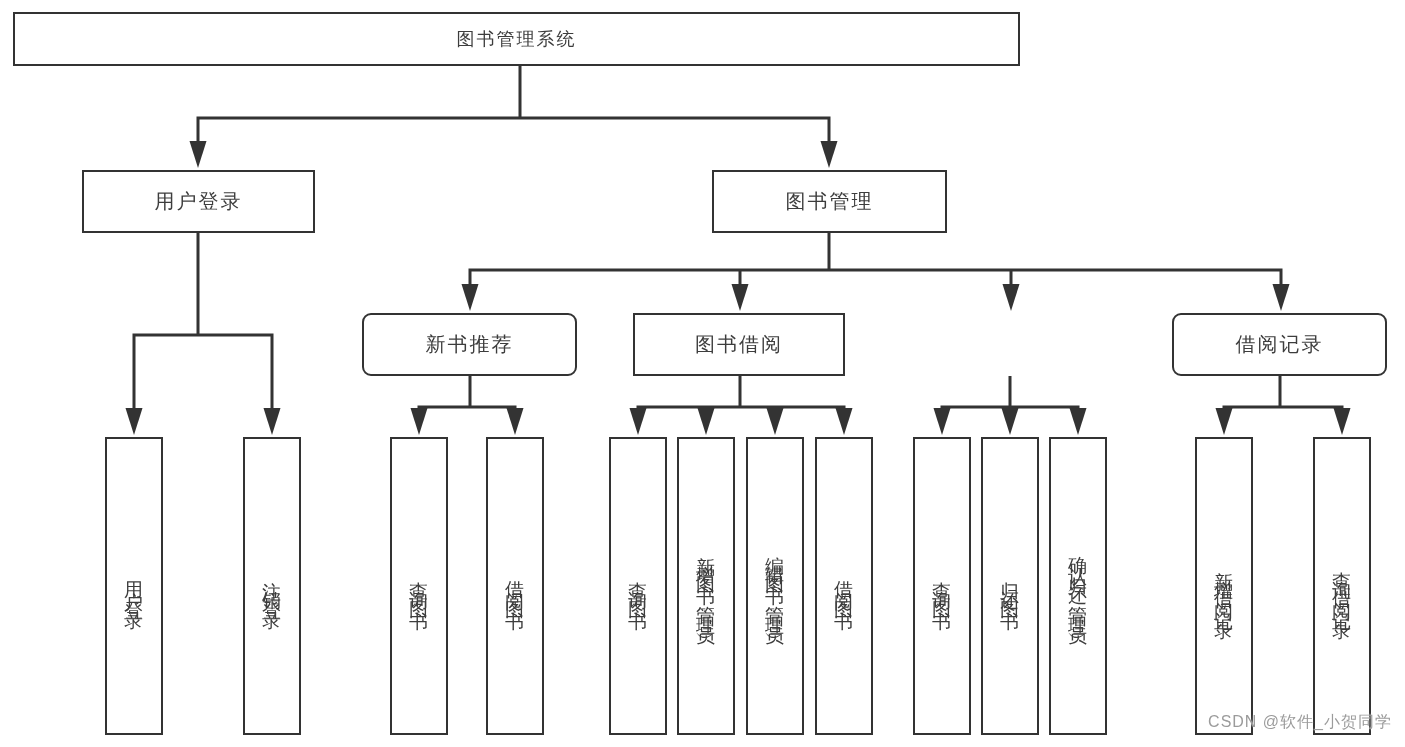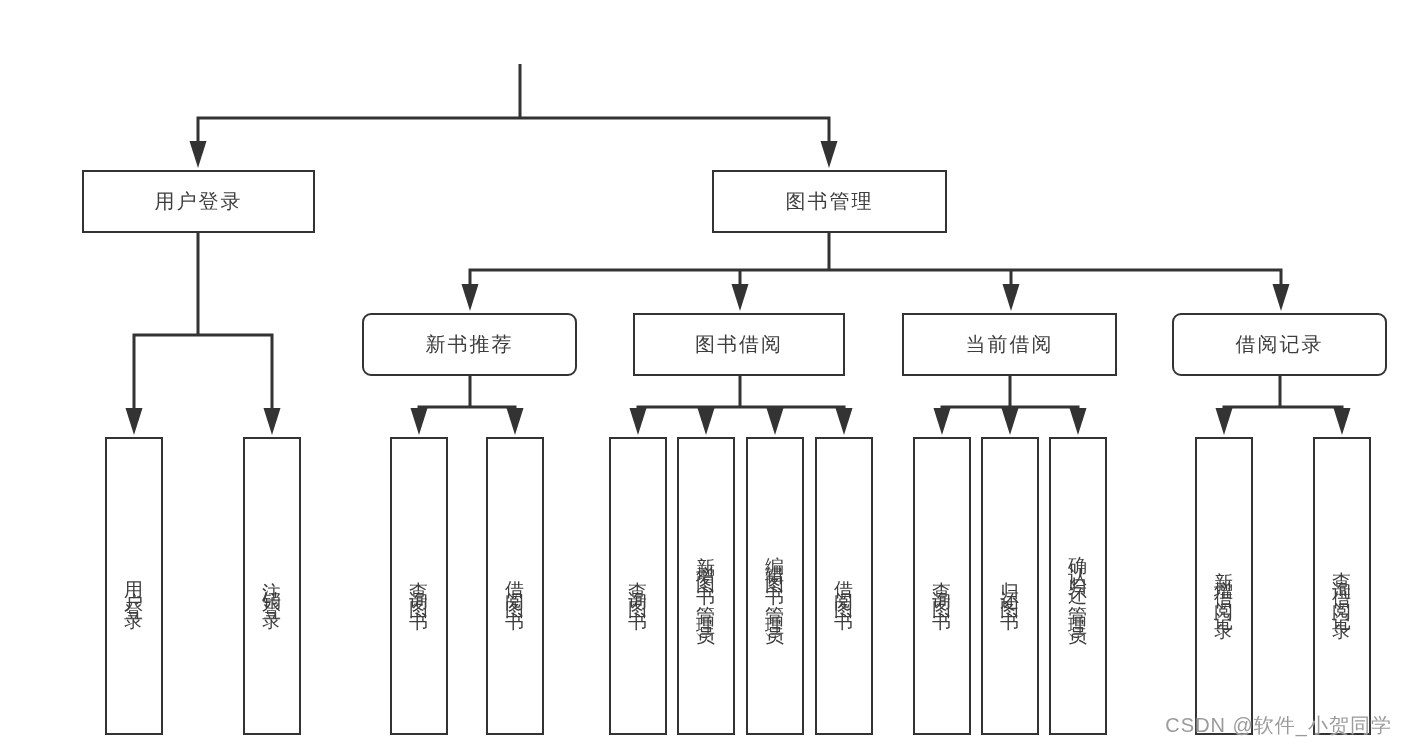--- a/index.html
+++ b/index.html
@@ -38,21 +38,21 @@
     color:var(--text);
     writing-mode:vertical-lr;
     text-orientation:mixed;
     display:flex;align-items:center;justify-content:center;
     font-size:19px;letter-spacing:10px;line-height:1;
     white-space:nowrap;
   }
   .watermark{
     position:absolute;
     right:13px;top:712px;
-    font-size:20px;
+    font-size:16px;
     color:var(--watermark);
     letter-spacing:1px;
     text-shadow:0 0 2px #ffffff;
   }
 </style>
 </head>
 <body>
 
 <div id="canvas">
 
@@ -85,27 +85,27 @@
       <use href="#arr" x="775" y="435"></use>
       <use href="#arr" x="844" y="435"></use>
       <use href="#arr" x="942" y="435"></use>
       <use href="#arr" x="1010" y="435"></use>
       <use href="#arr" x="1078" y="435"></use>
       <use href="#arr" x="1224" y="435"></use>
       <use href="#arr" x="1342" y="435"></use>
     </g>
   </svg>
 
+  <div class="hnode root" style="left:13px;top:12px;width:1007px;">图书管理系统</div>
 
   <div class="hnode" style="left:82px;top:170px;width:233px;">用户登录</div>
   <div class="hnode" style="left:712px;top:170px;width:235px;">图书管理</div>
 
   <div class="hnode" style="left:362px;top:313px;width:215px;border-radius:9px;">新书推荐</div>
   <div class="hnode" style="left:633px;top:313px;width:212px;">图书借阅</div>
-  <div class="hnode" style="left:902px;top:313px;width:215px;">当前借阅</div>
   <div class="hnode" style="left:1172px;top:313px;width:215px;border-radius:9px;">借阅记录</div>
 
   <div class="vnode" style="left:105px;">用户登录</div>
   <div class="vnode" style="left:243px;">注销登录</div>
 
   <div class="vnode" style="left:390px;">查询图书</div>
   <div class="vnode" style="left:486px;">借阅图书</div>
 
   <div class="vnode" style="left:609px;">查询图书</div>
   <div class="vnode" style="left:677px;">新增图书（管理员）</div>

